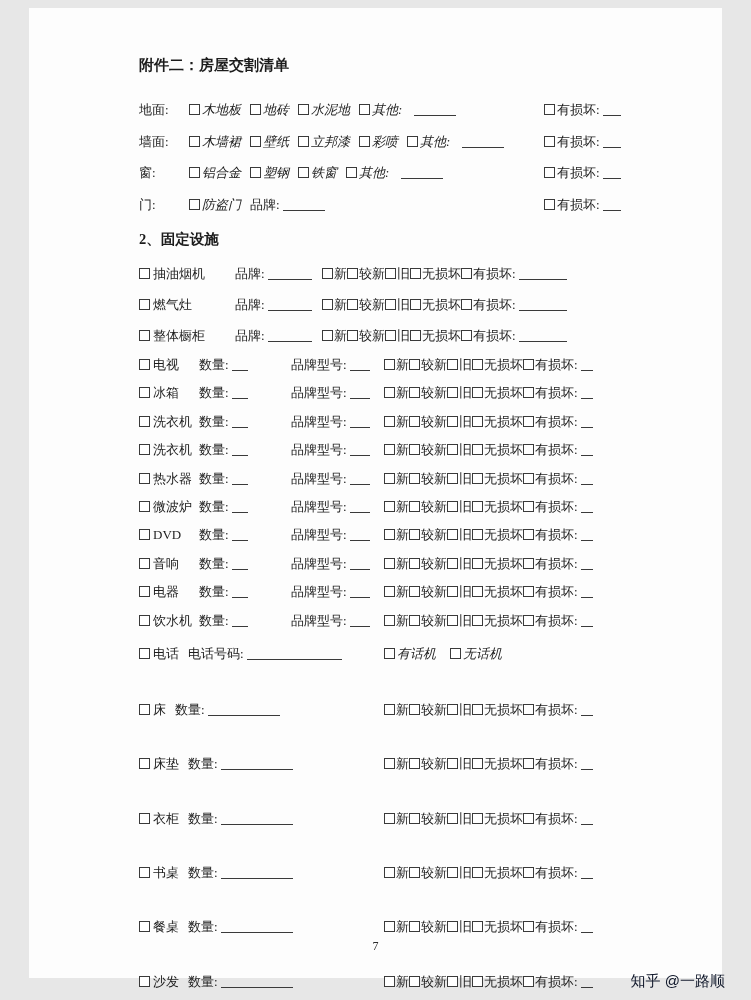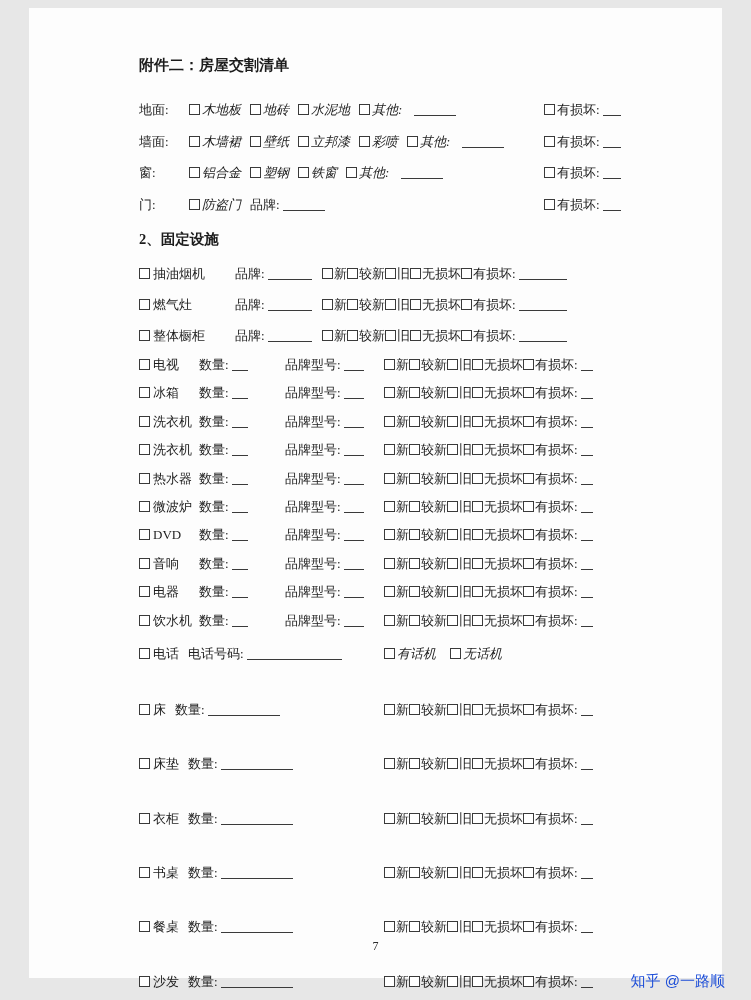--- a/index.html
+++ b/index.html
@@ -39,34 +39,34 @@
     height: 13px; vertical-align: -2px; margin-left: 3px;
   }
   .row-label { display: inline-block; width: 50px; }
   .opt { margin-right: 9px; font-style: italic; }
   .opt:last-of-type { margin-right: 2px; }
   .damage { position: absolute; left: 405px; top: 0; }
   .item .lbl { margin-left: 1px; }
   .s2brand { position: absolute; left: 96px; top: 0; }
   .s2cond  { position: absolute; left: 183px; top: 0; }
   .qty     { position: absolute; left: 60px;  top: 0; }
-  .model   { position: absolute; left: 146px; top: 0; text-align: center; }
+  .model   { position: absolute; left: 152px; top: 0; text-align: center; }
   .s3cond  { position: absolute; left: 245px; top: 0; }
   .phoneopts { position: absolute; left: 245px; top: 0; }
   .phoneopts .opt { margin-right: 14px; text-align: center; }
   .furnqty { margin-left: 9px; }
   .cond-group .cb { margin-right: 1px; }
   .cond-group .lbl { margin-right: 0; }
   .page-number {
     position: absolute; bottom: 24px; left: 0; width: 100%;
     text-align: center; font-size: 12px; color: #2a2a2a;
   }
   .watermark {
     position: absolute; right: 26px; bottom: 9px;
-    font-size: 15px; color: #1d4ed8;
+    font-size: 15px; color: #0f172a;
     font-family: "Liberation Sans", "DejaVu Sans", sans-serif;
   }
 </style>
 </head>
 <body>
 
 <div class="page">
   <div class="content">
     <div class="doc-title">附件二：房屋交割清单</div>
 

